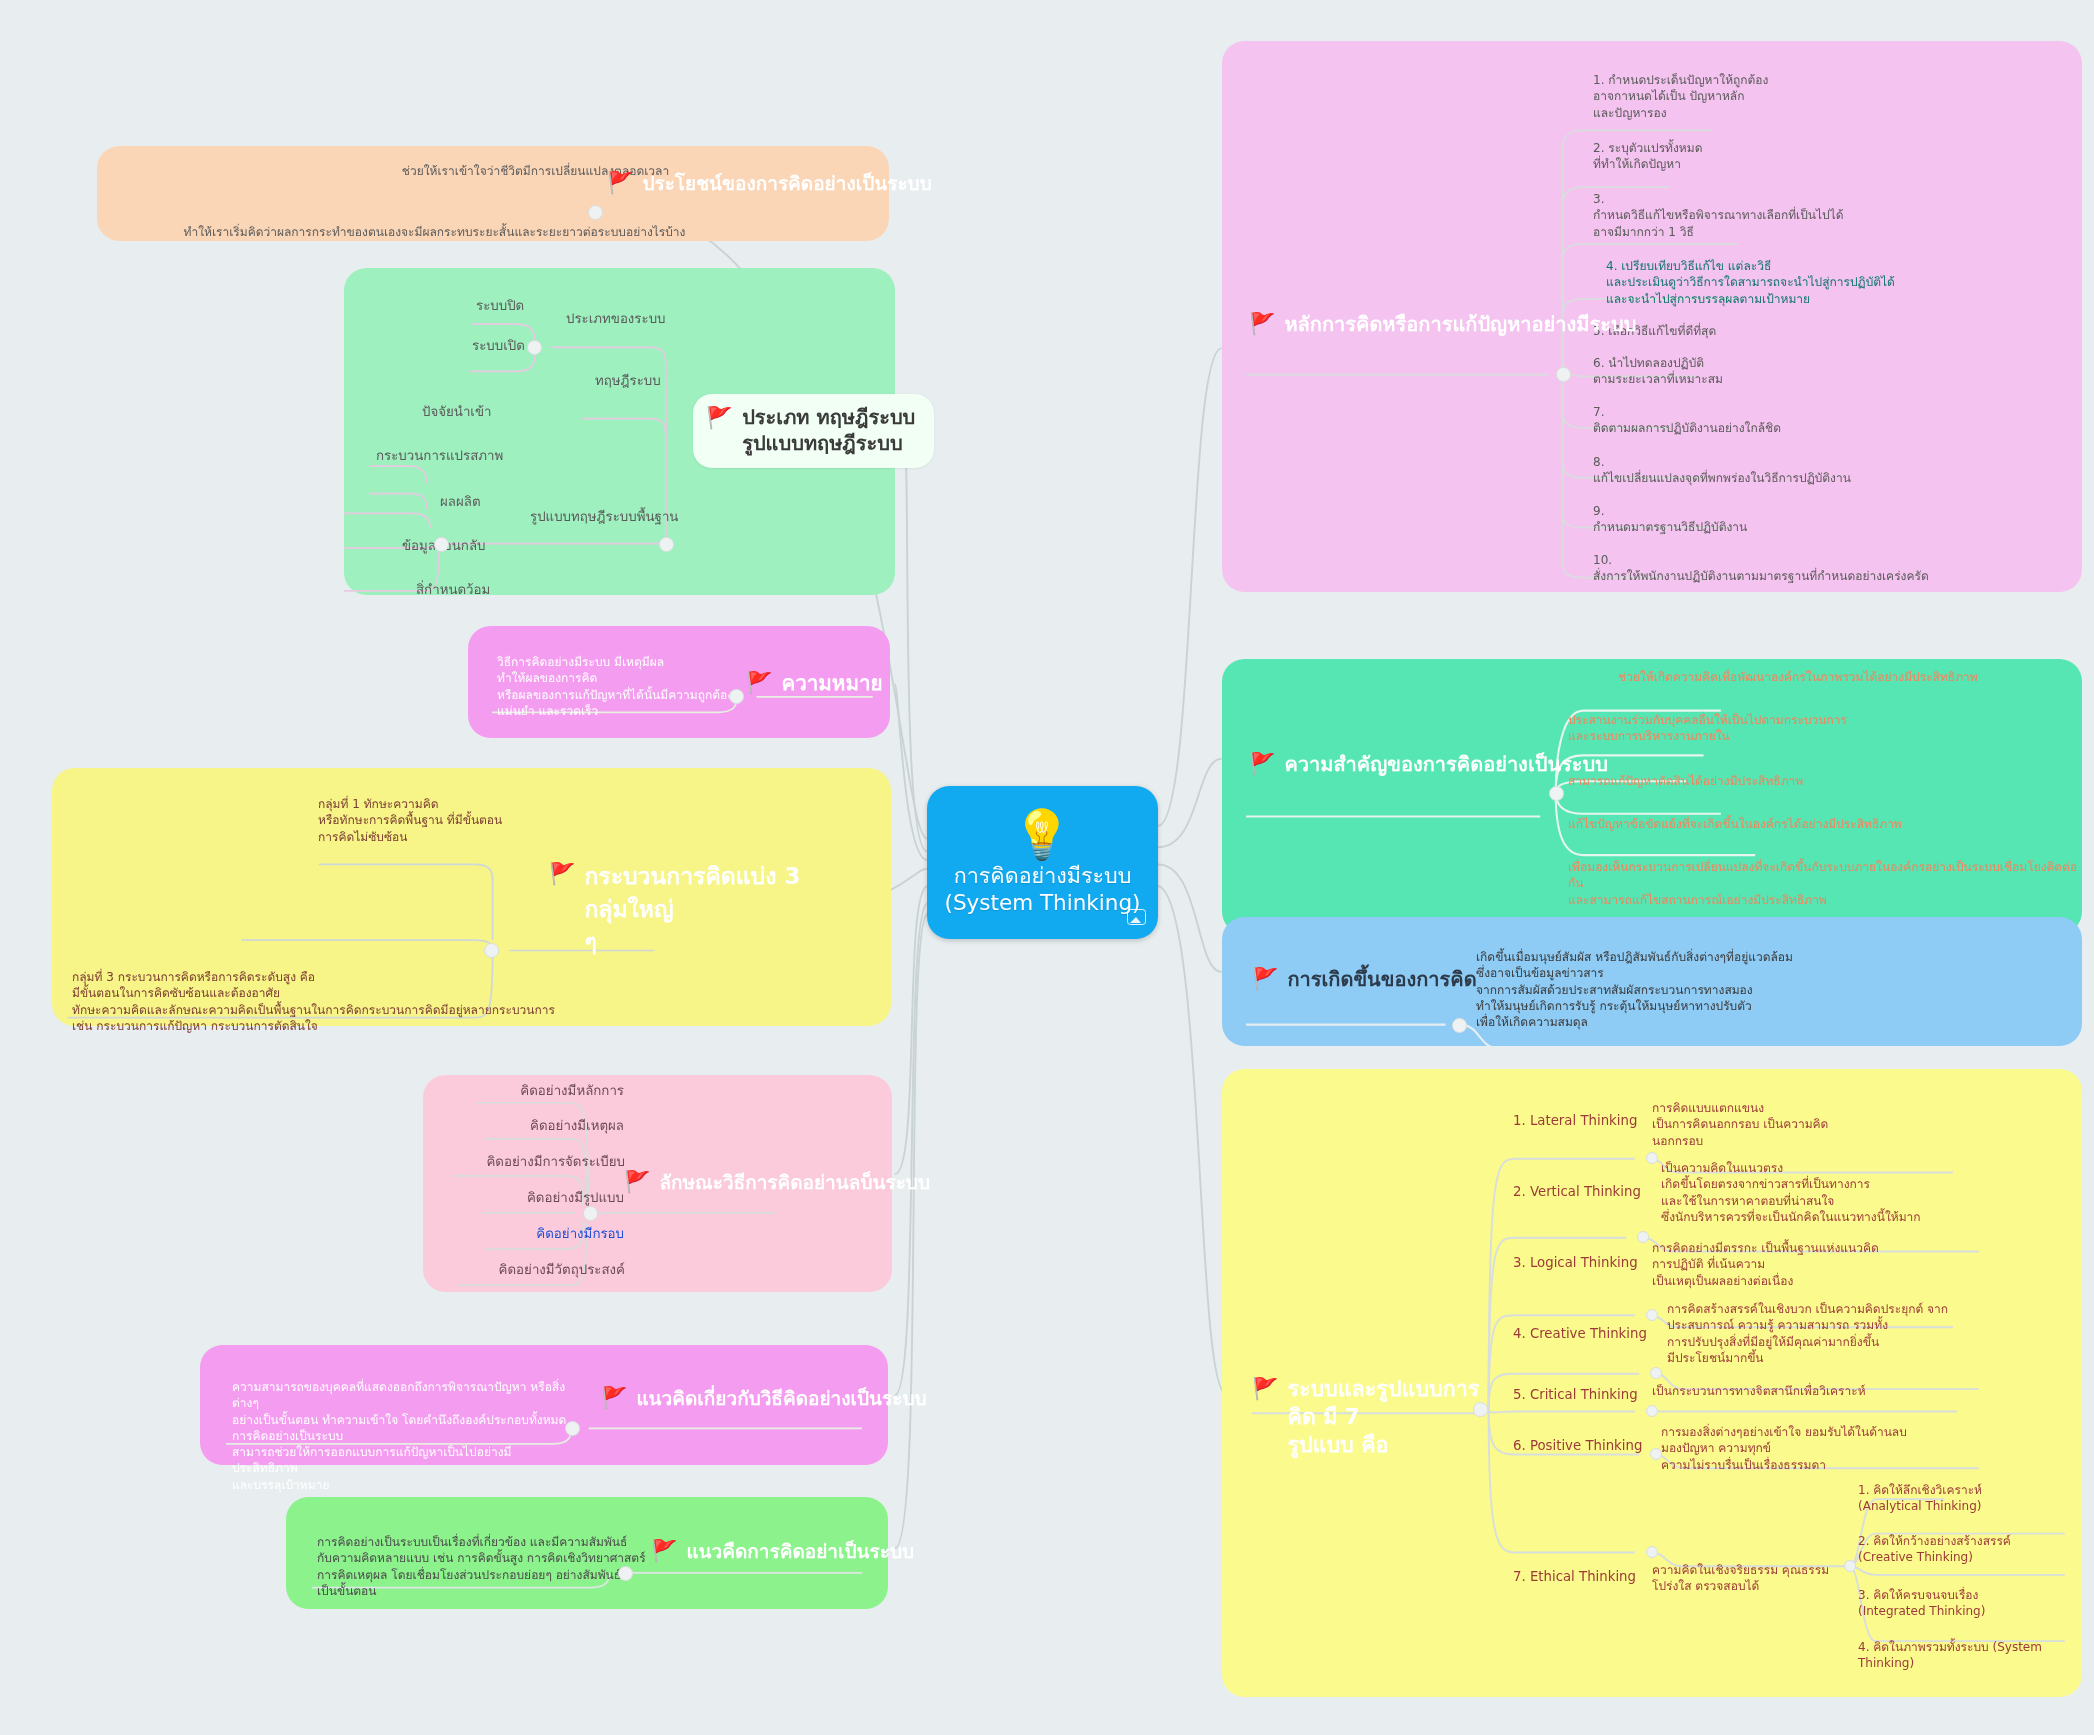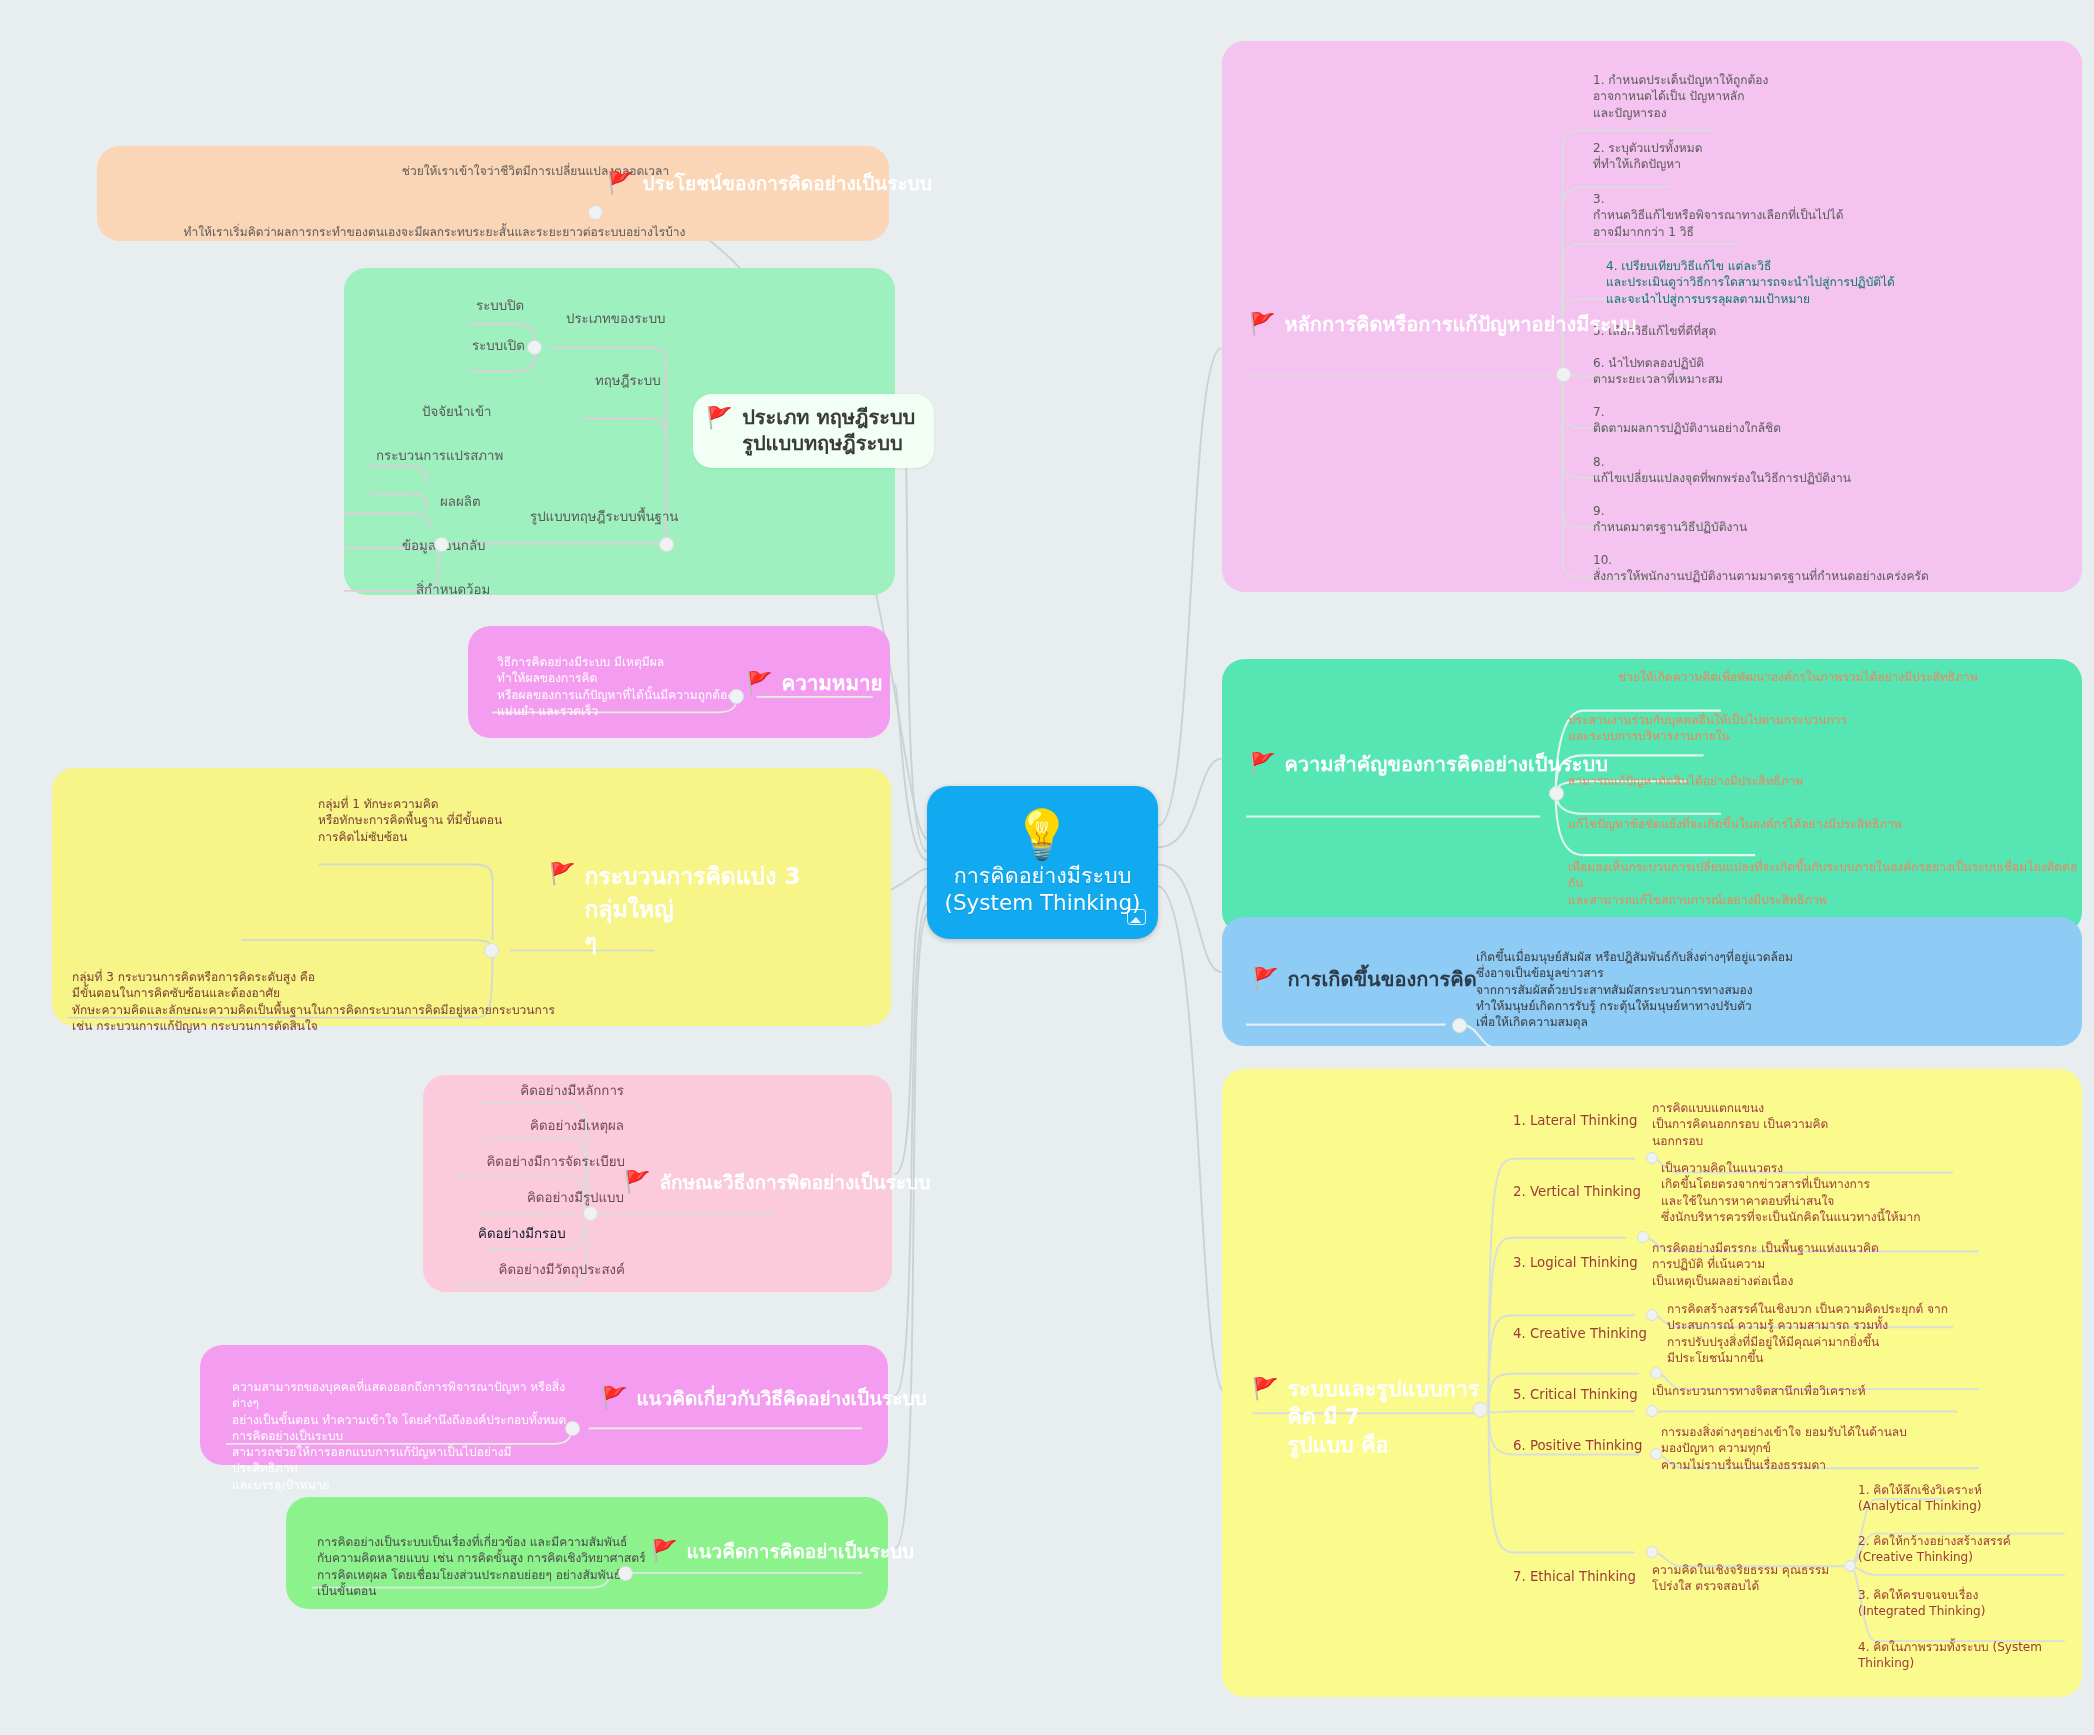--- a/index.html
+++ b/index.html
@@ -204,28 +204,28 @@
       <path d="M18 290 L 490 290 C 508 290, 512 284, 512 216"></path>
       <path d="M532 212 L 700 212"></path>
     </g>
   </svg>
   <div class="dot" style="left:484px; top:943px;"></div>
 
   <div class="panel" style="left:423px; top:1075px; width:469px; height:217px; background:#fbcbdc;"></div>
 
   <div class="bhead" style="left:624px; top:1168px; color:#ffffff; font-size:19px;">
     <span class="flag">🚩</span>
-    <span>ลักษณะวิธีงการพิดอย่างเป็นระบบ</span>
+    <span>ลักษณะวิธีการคิดอย่านลบ็นระบบ</span>
   </div>
 
   <div class="leaf mid" style="left:478px; top:1082px; width:146px; text-align:right; color:#6d4a55;">คิดอย่างมีหลักการ</div>
   <div class="leaf mid" style="left:478px; top:1117px; width:146px; text-align:right; color:#6d4a55;">คิดอย่างมีเหตุผล</div>
   <div class="leaf mid" style="left:453px; top:1153px; width:172px; text-align:right; color:#6d4a55;">คิดอย่างมีการจัดระเบียบ</div>
   <div class="leaf mid" style="left:478px; top:1189px; width:146px; text-align:right; color:#6d4a55;">คิดอย่างมีรูปแบบ</div>
-  <div class="leaf mid" style="left:478px; top:1225px; width:146px; color:#0f172a;">คิดอย่างมีกรอบ</div>
+  <div class="leaf mid" style="left:478px; top:1225px; width:146px; text-align:right; color:#1d4ed8;">คิดอย่างมีกรอบ</div>
   <div class="leaf mid" style="left:453px; top:1261px; width:172px; text-align:right; color:#6d4a55;">คิดอย่างมีวัตถุประสงค์</div>
 
   <svg style="position:absolute;left:423px;top:1075px;width:469px;height:219px;z-index:3" viewBox="0 0 545 254" width="469" height="219">
     <g fill="none" stroke="#d8dede" stroke-width="2">
       <path d="M62 32 L 170 32 C 188 32, 192 40, 192 145"></path>
       <path d="M70 74 L 170 74 C 186 74, 190 82, 190 148"></path>
       <path d="M36 117 L 168 117 C 182 117, 186 124, 186 152"></path>
       <path d="M68 160 L 178 160"></path>
       <path d="M72 202 L 168 202 C 182 202, 186 196, 186 168"></path>
       <path d="M40 244 L 170 244 C 186 244, 190 238, 190 172"></path>

